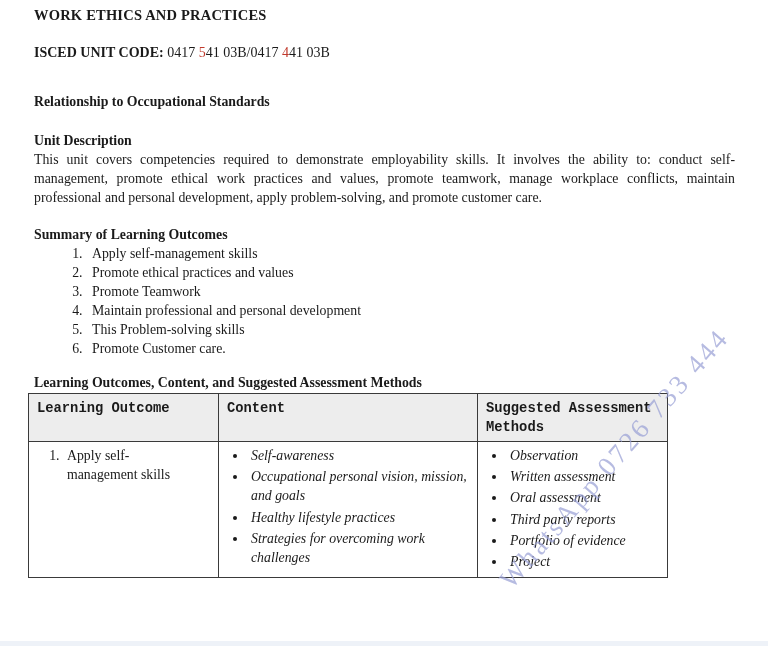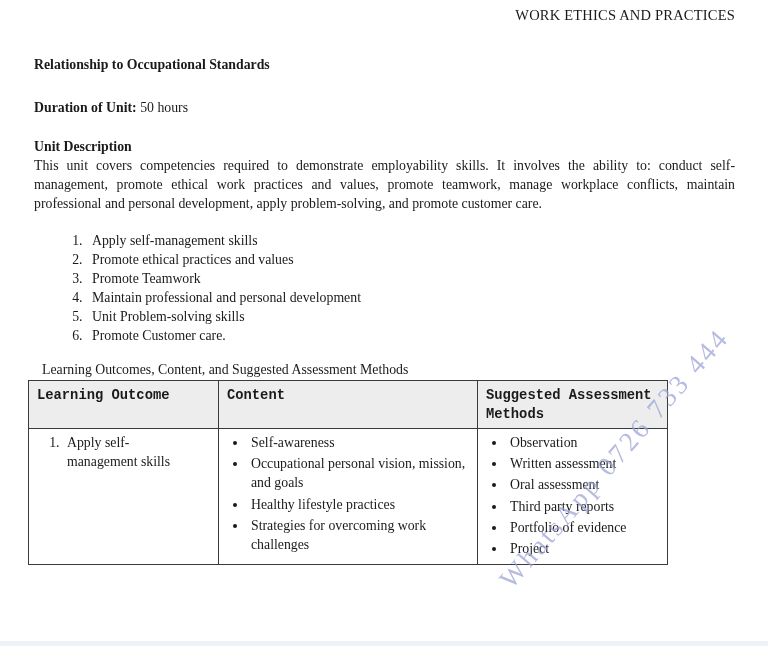--- a/index.html
+++ b/index.html
@@ -12,57 +12,57 @@
   html,body{background:#ffffff;}
   body{
     width:768px;height:646px;overflow:hidden;position:relative;
     font-family:"Liberation Serif","DejaVu Serif",serif;
     color:#1a1a1a;font-size:13.8px;line-height:19px;
   }
   .page{position:relative;width:768px;height:646px;overflow:hidden;background:#fff;}
   .content{padding:6px 33px 0 34px;}
 
   .doc-title{
-    text-align:right;font-weight:normal;font-size:14.5px;line-height:19px;letter-spacing:.2px;
+    text-align:left;font-weight:bold;font-size:14.5px;line-height:19px;letter-spacing:.2px;
   }
   .isced{margin-top:18px;font-size:14px;}
   .isced .label{font-weight:bold;}
   .code-red{color:var(--code-accent);}
 
   .sec-heading{font-weight:bold;font-size:13.8px;line-height:19px;}
   .sec-relationship{margin-top:30px;}
   .sec-duration{margin-top:24px;}
   .sec-duration .label{font-weight:bold;}
   .sec-description{margin-top:20px;}
   .sec-description p{text-align:justify;}
   .sec-summary{margin-top:18px;}
   .outcome-ol{margin:0;padding-left:52px;list-style:decimal;}
   .outcome-ol li{line-height:19px;padding-left:6px;}
 
-  .loc-heading{margin-top:15px;font-weight:normal;margin-left:8px;}
+  .loc-heading{margin-top:15px;font-weight:bold;}
 
   table.loc-table{
     border-collapse:collapse;table-layout:fixed;
     width:639px;margin-left:-6px;margin-top:1px;
   }
   .loc-table col.c1{width:190px;}
   .loc-table col.c2{width:259px;}
   .loc-table col.c3{width:190px;}
   .loc-table th,.loc-table td{
     border:1px solid var(--border-col);vertical-align:top;text-align:left;
   }
   .loc-table th{
     background:var(--table-header-bg);font-weight:bold;font-size:13.8px;
     padding:5px 8px 4px 8px;line-height:19px;font-family:Liberation Mono, monospace;
   }
   .loc-table td{padding:4px 6px 4px 8px;}
   .cell-ol{margin:0;padding-left:26px;list-style:decimal;}
   .cell-ol li{line-height:19px;padding-left:4px;max-width:122px;}
   .cell-ul{margin:0;padding-left:21px;list-style:disc;}
-  .cell-ul li{line-height:19.2px;margin-bottom:2px;padding-left:3px;}
+  .cell-ul li{line-height:19.2px;margin-bottom:2px;padding-left:3px;font-style:italic;}
 
   .watermark{
     position:absolute;left:505px;top:575px;z-index:5;
     transform:rotate(-49deg);transform-origin:0 50%;
     white-space:nowrap;pointer-events:none;
     font-size:27px;letter-spacing:3px;
     color:var(--watermark);opacity:.72;
   }
   .bottom-edge{
     position:absolute;left:0;bottom:0;width:768px;height:5px;
@@ -70,42 +70,45 @@
   }
 </style>
 </head>
 <body>
 
 <div class="page">
   <div class="content">
 
     <div class="doc-title">WORK ETHICS AND PRACTICES</div>
 
+    <div class="isced">
+      <span class="label">ISCED UNIT CODE:</span>
+      <span>
+        <span>0417 </span><span class="code-red">5</span><span>41 03B/0417 </span><span class="code-red">4</span><span>41 03B</span>
+      </span>
+    </div>
 
     <div class="sec-relationship">
       <div class="sec-heading">Relationship to Occupational Standards</div>
     </div>
 
-    <div class="sec-duration">
-      <span class="label">Duration of Unit:</span>
-      <span>50 hours</span>
-    </div>
 
     <div class="sec-description">
       <div class="sec-heading">Unit Description</div>
       <p>This unit covers competencies required to demonstrate employability skills. It involves the ability to: conduct self-management, promote ethical work practices and values, promote teamwork, manage workplace conflicts, maintain professional and personal development, apply problem-solving, and promote customer care.</p>
     </div>
 
     <div class="sec-summary">
+      <div class="sec-heading">Summary of Learning Outcomes</div>
       <ol class="outcome-ol">
           <li>Apply self-management skills</li>
           <li>Promote ethical practices and values</li>
           <li>Promote Teamwork</li>
           <li>Maintain professional and personal development</li>
-          <li>Unit Problem-solving skills</li>
+          <li>This Problem-solving skills</li>
           <li>Promote Customer care.</li>
         </ol>
     </div>
 
     <div class="loc-heading">Learning Outcomes, Content, and Suggested Assessment Methods</div>
 
     <table class="loc-table">
       <colgroup>
           <col class="c1">
           <col class="c2">

